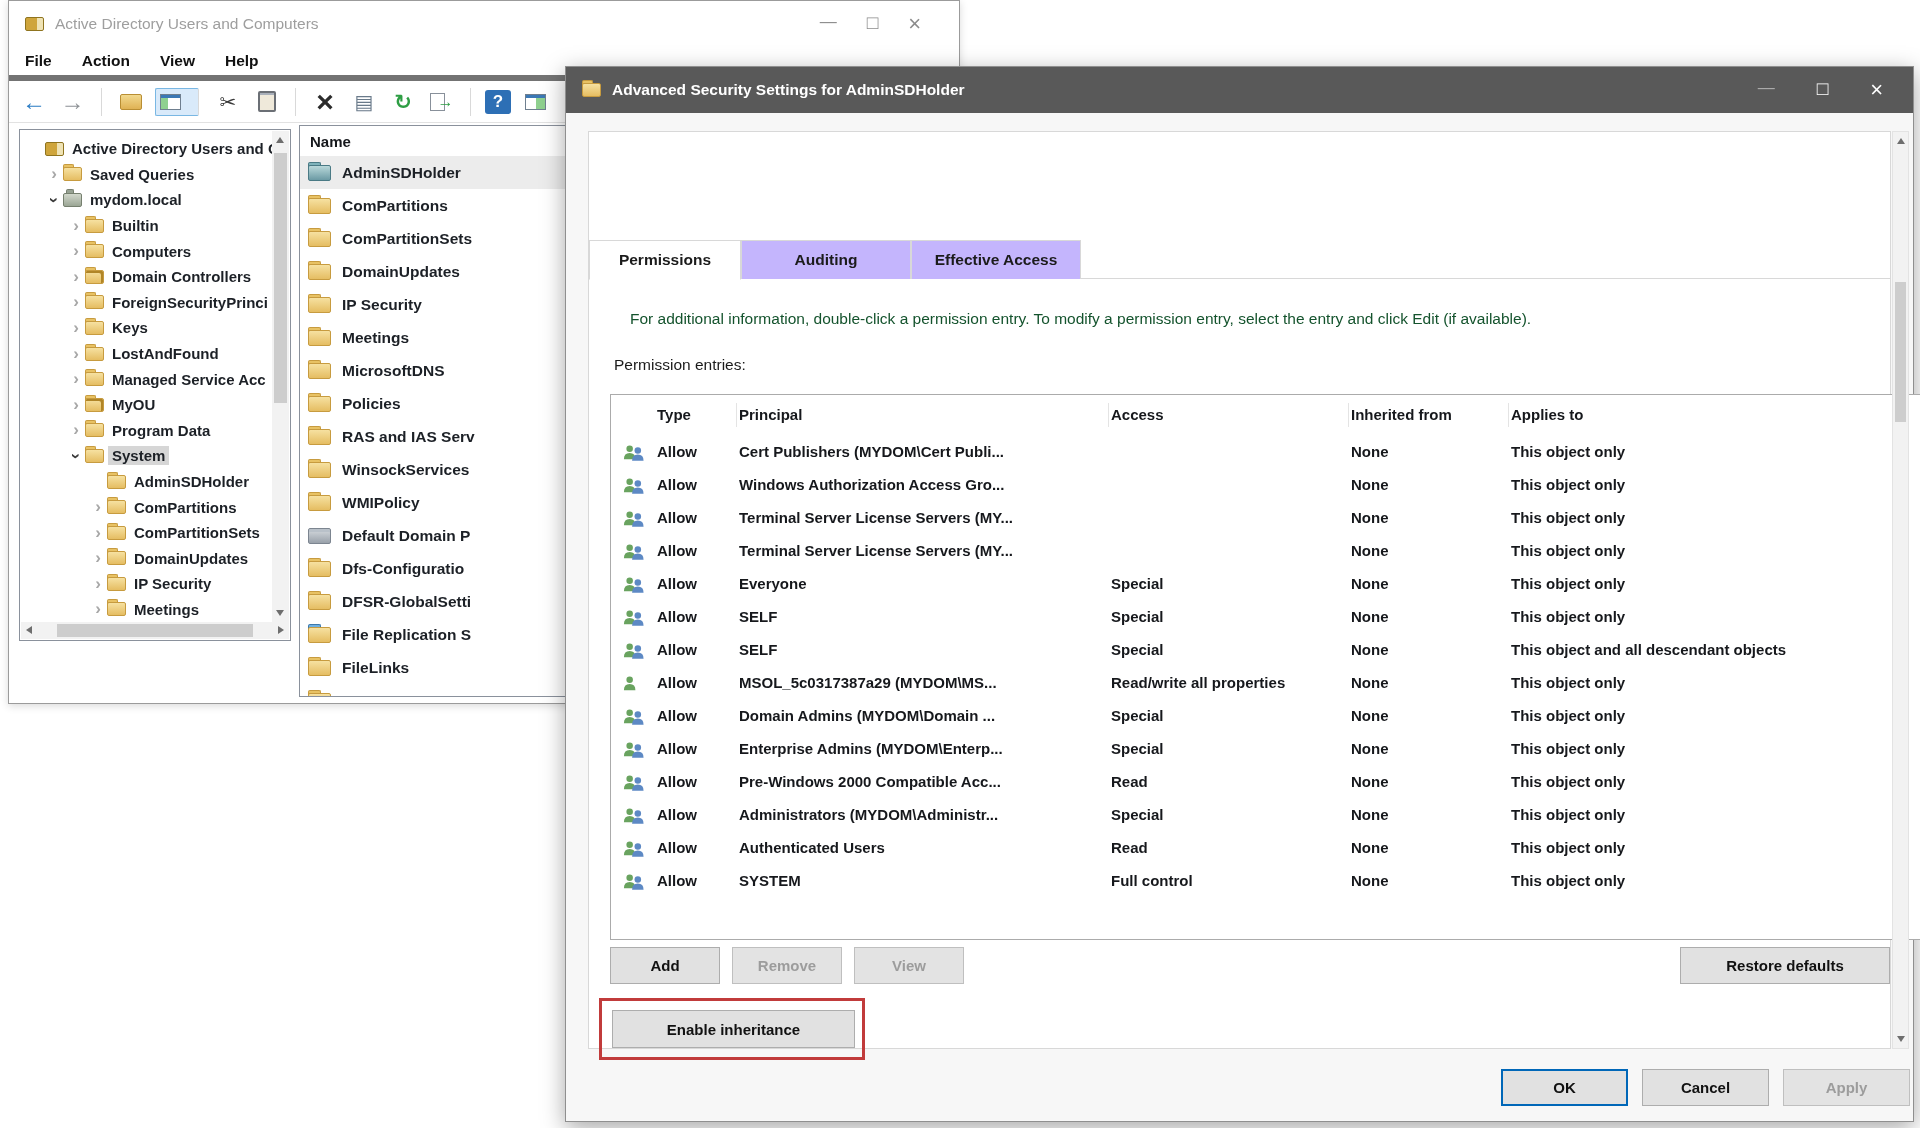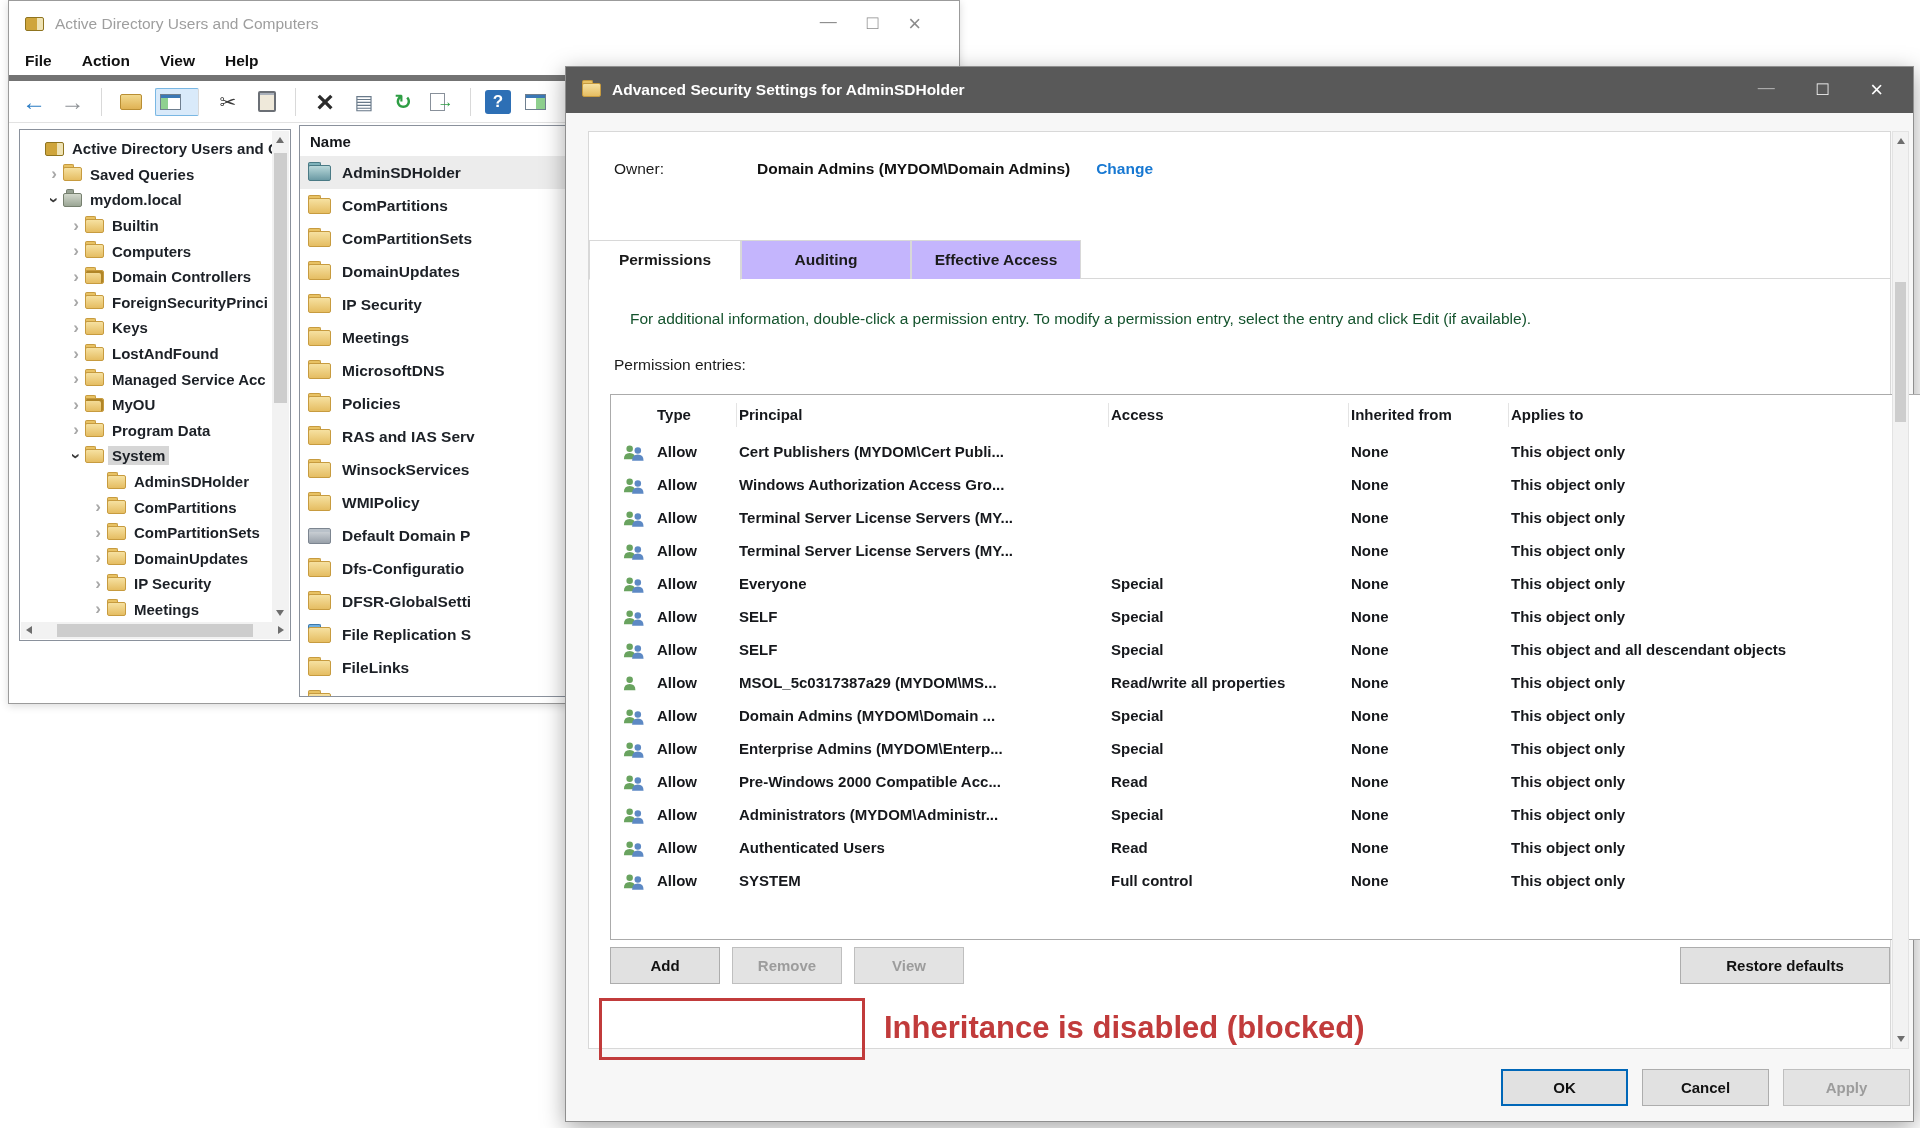--- a/index.html
+++ b/index.html
@@ -416,25 +416,20 @@
       <span class="fi folder-icon"></span>
       <span class="wtitle">Advanced Security Settings for AdminSDHolder</span>
       <span class="winctl">
         <span class="ctl-min"></span>
         <span class="ctl-max"></span>
         <span class="ctl-close"></span>
       </span>
     </header>
 
     <div class="panel">
-      <div class="owner-row">
-        <span class="owner-label">Owner:</span>
-        <span class="owner-value">Domain Admins (MYDOM\Domain Admins)</span>
-        <span class="change-link">Change</span>
-      </div>
 
       <div class="tabs">
 
       <span class="tab active">Permissions</span>
           <span class="tab">Auditing</span>
           <span class="tab">Effective Access</span>
         </div>
 
       <div class="info-text">For additional information, double-click a permission entry. To modify a permission entry, select the entry and click Edit (if available).</div>
       <div class="entries-label">Permission entries:</div>
@@ -729,29 +724,29 @@
               <span class="cell c-inherited">None</span>
               <span class="cell c-applies">This object only</span>
             </div>
           </div>
       </div>
 
       <button class="btn btn-add">Add</button>
       <button class="btn btn-remove disabled">Remove</button>
       <button class="btn btn-view disabled">View</button>
       <button class="btn btn-restore">Restore defaults</button>
+      <button class="btn btn-enable">Enable inheritance</button>
     </div>
 
     <div class="dlg-vscroll">
       <span class="tri tri-up"></span>
       <span class="thumb"></span>
       <span class="tri tri-down"></span>
     </div>
 
     <div class="anno-rect"></div>
-    <div class="anno-text">Inheritance is disabled (blocked)</div>
 
     <button class="btn btn-ok">OK</button>
     <button class="btn btn-cancel">Cancel</button>
     <button class="btn btn-apply disabled">Apply</button>
   </section>
 
 </div>
 
 </body></html>

